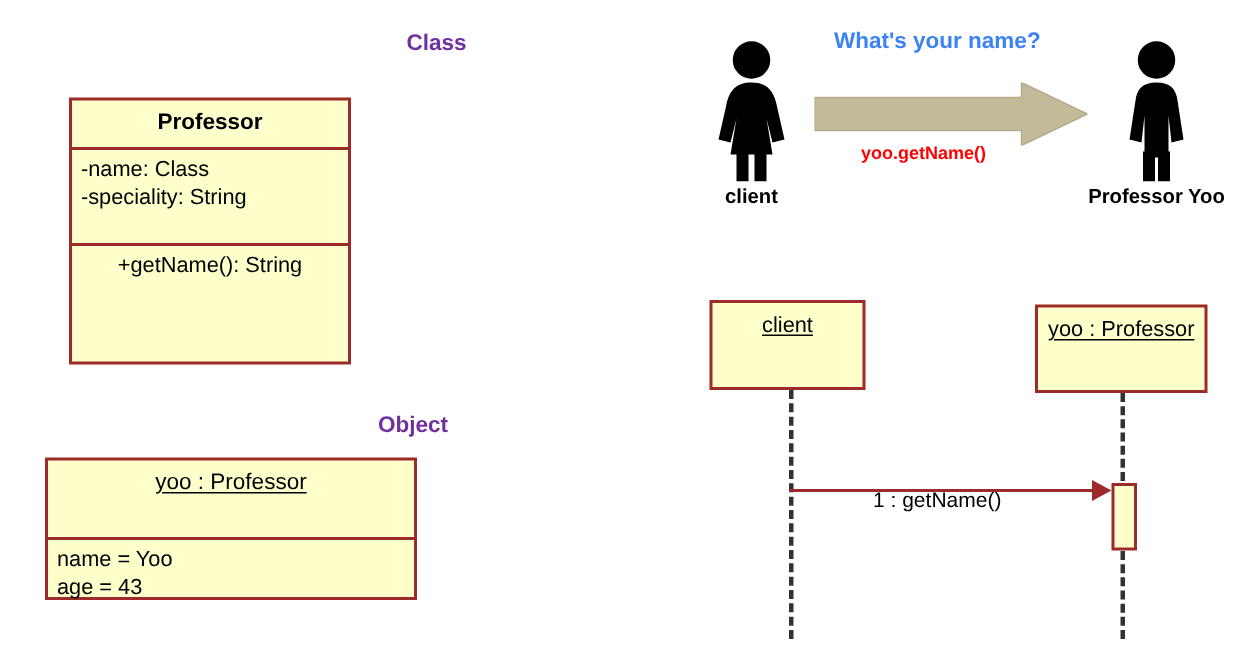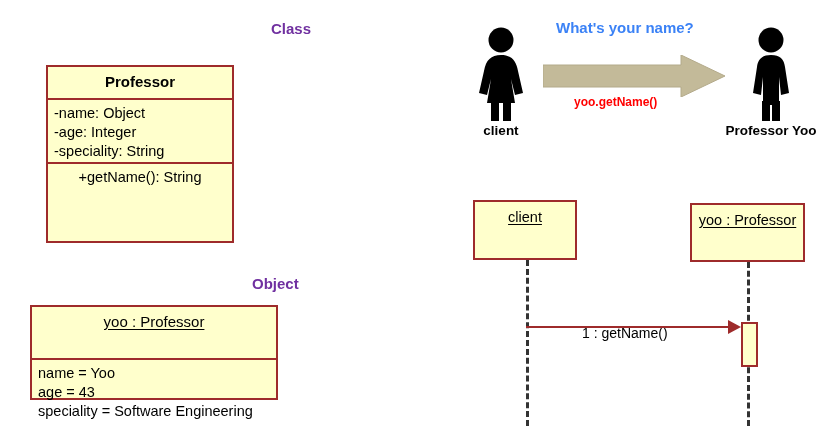--- a/index.html
+++ b/index.html
@@ -133,39 +133,37 @@
 </head>
 <body>
 
 <div id="canvas">
 
   <div class="caption" style="left:271px; top:20px;text-align:right;">Class</div>
 
   <div class="uml-box" id="class-box" style="left:46px; top:42px; width:188px; height:178px;margin-top:23px;">
     <div class="uml-title">Professor</div>
     <div class="uml-compartment uml-sep" style="height:64px;">
-      <div class="uml-line">-name: Object</div>
-      <div class="uml-line">-age: Integer</div>
+      <div class="uml-line">-name: Class</div>
       <div class="uml-line">-speciality: String</div>
     </div>
     <div class="uml-compartment uml-sep" style="height:null;text-align:center;">
       <div class="uml-line">+getName(): String</div>
     </div>
   </div>
 
   <div class="caption" style="left:252px; top:275px;">Object</div>
 
   <div class="uml-box" id="object-box" style="left:30px; top:305px; width:248px; height:95px;">
     <div class="uml-title underlined">
       <span>yoo : Professor</span>
     </div>
     <div class="uml-compartment uml-sep" style="height:63px;margin-top:20px;">
       <div class="uml-line">name = Yoo</div>
       <div class="uml-line">age = 43</div>
-      <div class="uml-line">speciality = Software Engineering</div>
     </div>
   </div>
 
   <div class="headline" style="left:556px; top:19px;">What's your name?</div>
 
   <div class="figure" style="left:470px; top:27px; width:62px; height:94px;">
     <svg width="62" height="94" viewBox="0 0 62 94" xmlns="http://www.w3.org/2000/svg">
       <circle cx="31" cy="13" r="12.5" fill="#000000"></circle>
       <path d="M31 28
                C 21 28, 16 33, 14 44

